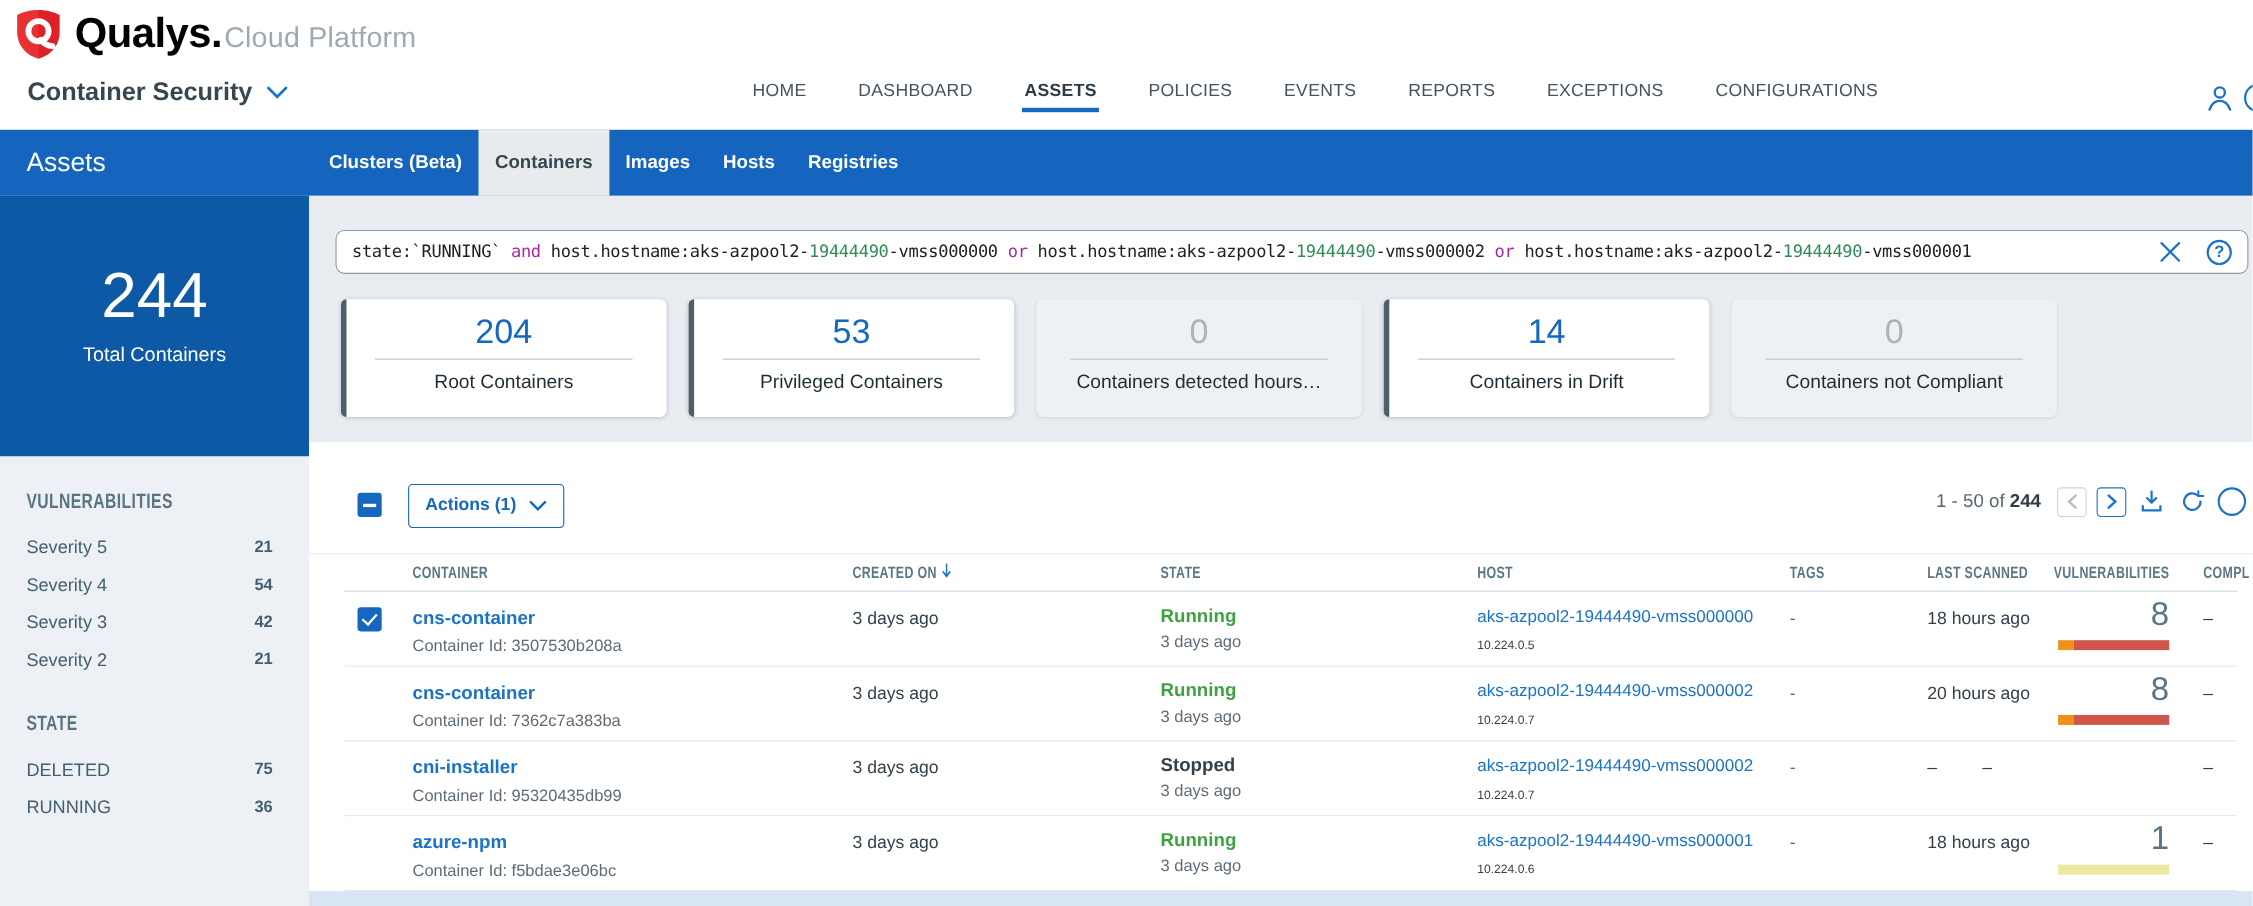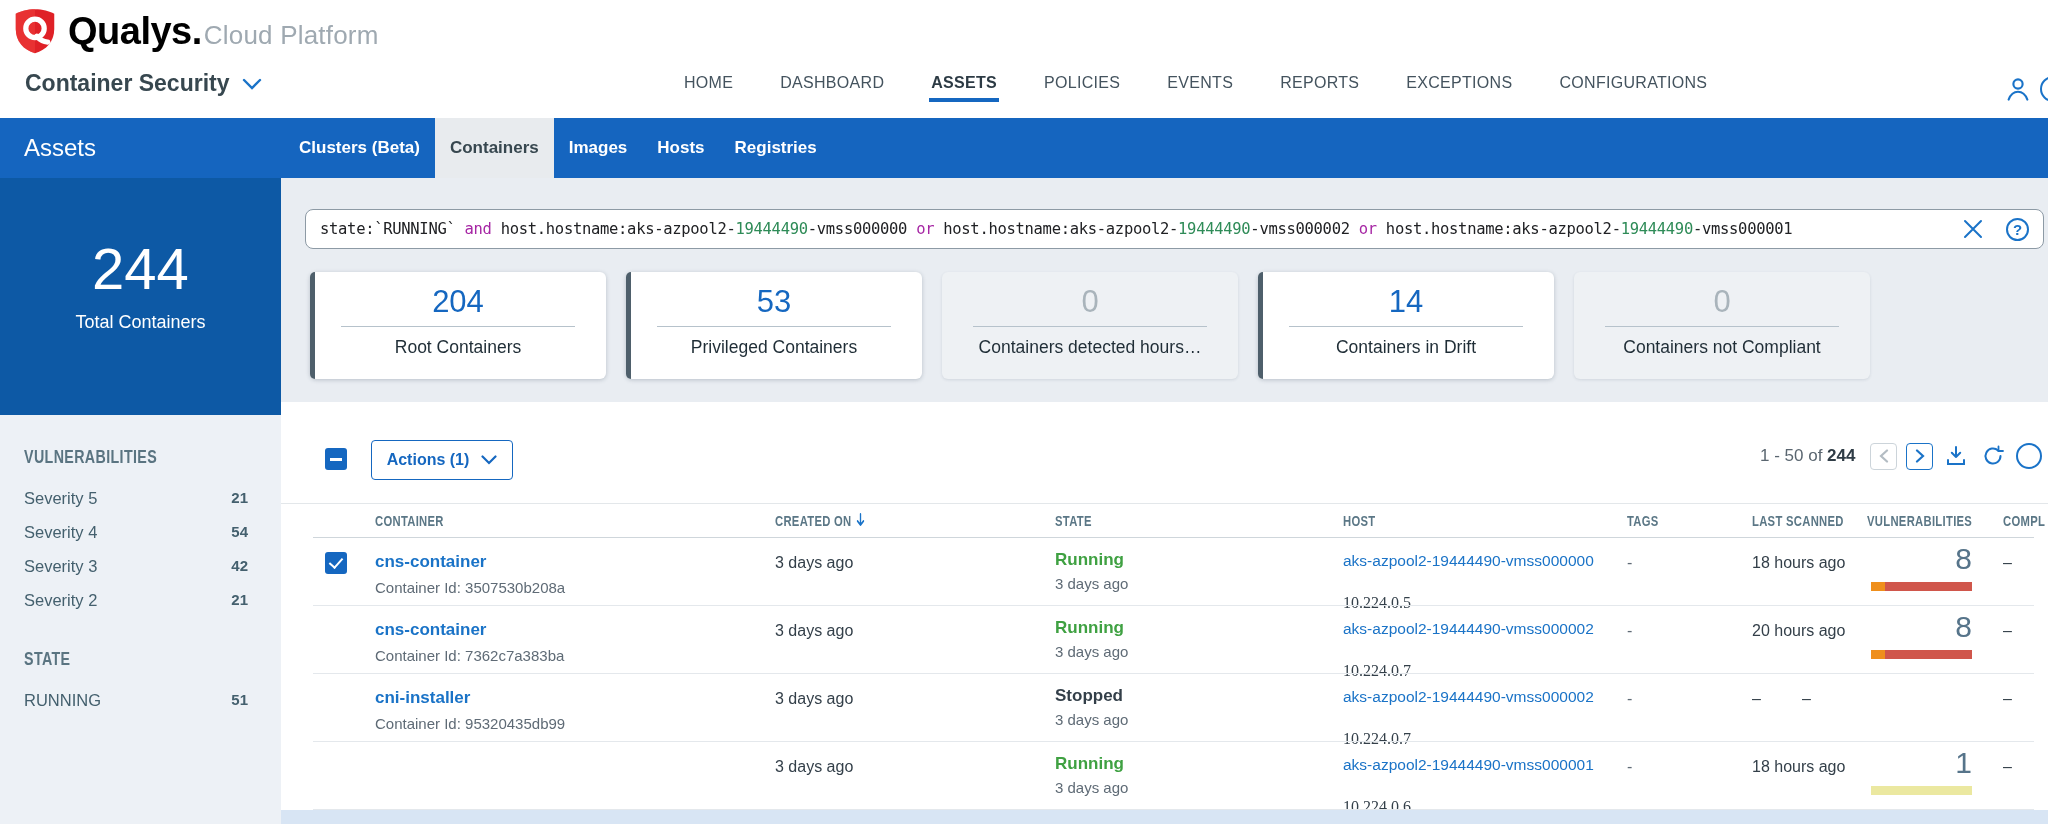--- a/index.html
+++ b/index.html
@@ -92,21 +92,21 @@
   .c-name { left:94px; top:14px; }
   .name-link { font-size:17px; font-weight:700; color:#1a73c7; text-decoration:none; cursor:pointer; }
   .cid { margin-top:7px; font-size:15px; color:#5f6b76; }
   .c-created { left:494px; top:16px; }
   .c-state { left:774px; top:12px; }
   .state-main { font-size:17px; font-weight:600; color:#333f49; }
   .state-main.green { color:#3fa142; }
   .state-sub { margin-top:5px; font-size:15px; color:#5f6b76; }
   .c-host { left:1062px; top:14px; }
   .host-link { font-size:15.5px; font-weight:500; color:#1a73c7; text-decoration:none; cursor:pointer; }
-  .ip { margin-top:24px; font-size:16px; color:#333f49;font-family:Liberation Serif, serif; }
+  .ip { margin-top:11px; font-size:11px; color:#333f49; }
   .c-tags { left:1346px; top:16px; color:#5f6b76; }
   .c-scanned { left:1471px; top:16px; }
   .c-vuln { left:1521px; top:4px; width:170px; text-align:right; }
   .vnum { font-size:30px; font-weight:400; color:#56748a; line-height:34px; cursor:pointer; }
   .vdash { font-size:16px; color:#333f49; text-align:left; padding-top:12px; }
   .vbar { margin-top:6px; margin-left:auto; width:101px; height:9px; display:flex; }
   .c-comp { left:1722px; top:16px; }
   .bottom-strip { position:absolute; left:281px; top:810px; width:1767px; height:14px; background:#d8e5f4; }
 </style>
 </head>
@@ -186,22 +186,26 @@
           <div class="side-item">
     <span class="side-item-label">Severity 2</span>
     <span class="side-item-count">21</span>
   </div>
         </div>
   </div>
       <div>
     <div class="side-section-title">STATE</div>
     <div class="side-list">
           <div class="side-item">
+    <span class="side-item-label">DELETED</span>
+    <span class="side-item-count">75</span>
+  </div>
+          <div class="side-item">
     <span class="side-item-label">RUNNING</span>
-    <span class="side-item-count">51</span>
+    <span class="side-item-count">36</span>
   </div>
         </div>
   </div>
     </div>
 
   <div class="main-bg"></div>
 
   <div class="search-box">
     <div class="search-query" id="search-query"><span style="color: rgb(32, 33, 36);">state:`RUNNING` </span><span style="color: rgb(166, 38, 164);">and</span><span style="color: rgb(32, 33, 36);"> host.hostname:aks-azpool2-</span><span style="color: rgb(46, 139, 87);">19444490</span><span style="color: rgb(32, 33, 36);">-vmss000000 </span><span style="color: rgb(166, 38, 164);">or</span><span style="color: rgb(32, 33, 36);"> host.hostname:aks-azpool2-</span><span style="color: rgb(46, 139, 87);">19444490</span><span style="color: rgb(32, 33, 36);">-vmss000002 </span><span style="color: rgb(166, 38, 164);">or</span><span style="color: rgb(32, 33, 36);"> host.hostname:aks-azpool2-</span><span style="color: rgb(46, 139, 87);">19444490</span><span style="color: rgb(32, 33, 36);">-vmss000001</span></div>
     <svg class="search-clear" viewBox="0 0 22 22">
@@ -367,20 +371,24 @@
     <div class="cell c-scanned">–</div>
     <div class="cell c-vuln">
       <div>
               <div class="vdash">–</div>
             </div>
     </div>
     <div class="cell c-comp">–</div>
   </div>
         <div class="tr">
     <div class="cell c-cb"></div>
+    <div class="cell c-name">
+      <a class="name-link">azure-npm</a>
+      <div class="cid">Container Id: f5bdae3e06bc</div>
+    </div>
     <div class="cell c-created">3 days ago</div>
     <div class="cell c-state">
       <div class="state-main green">Running</div>
       <div class="state-sub">3 days ago</div>
     </div>
     <div class="cell c-host">
       <a class="host-link">aks-azpool2-19444490-vmss000001</a>
       <div class="ip">10.224.0.6</div>
     </div>
     <div class="cell c-tags">-</div>

